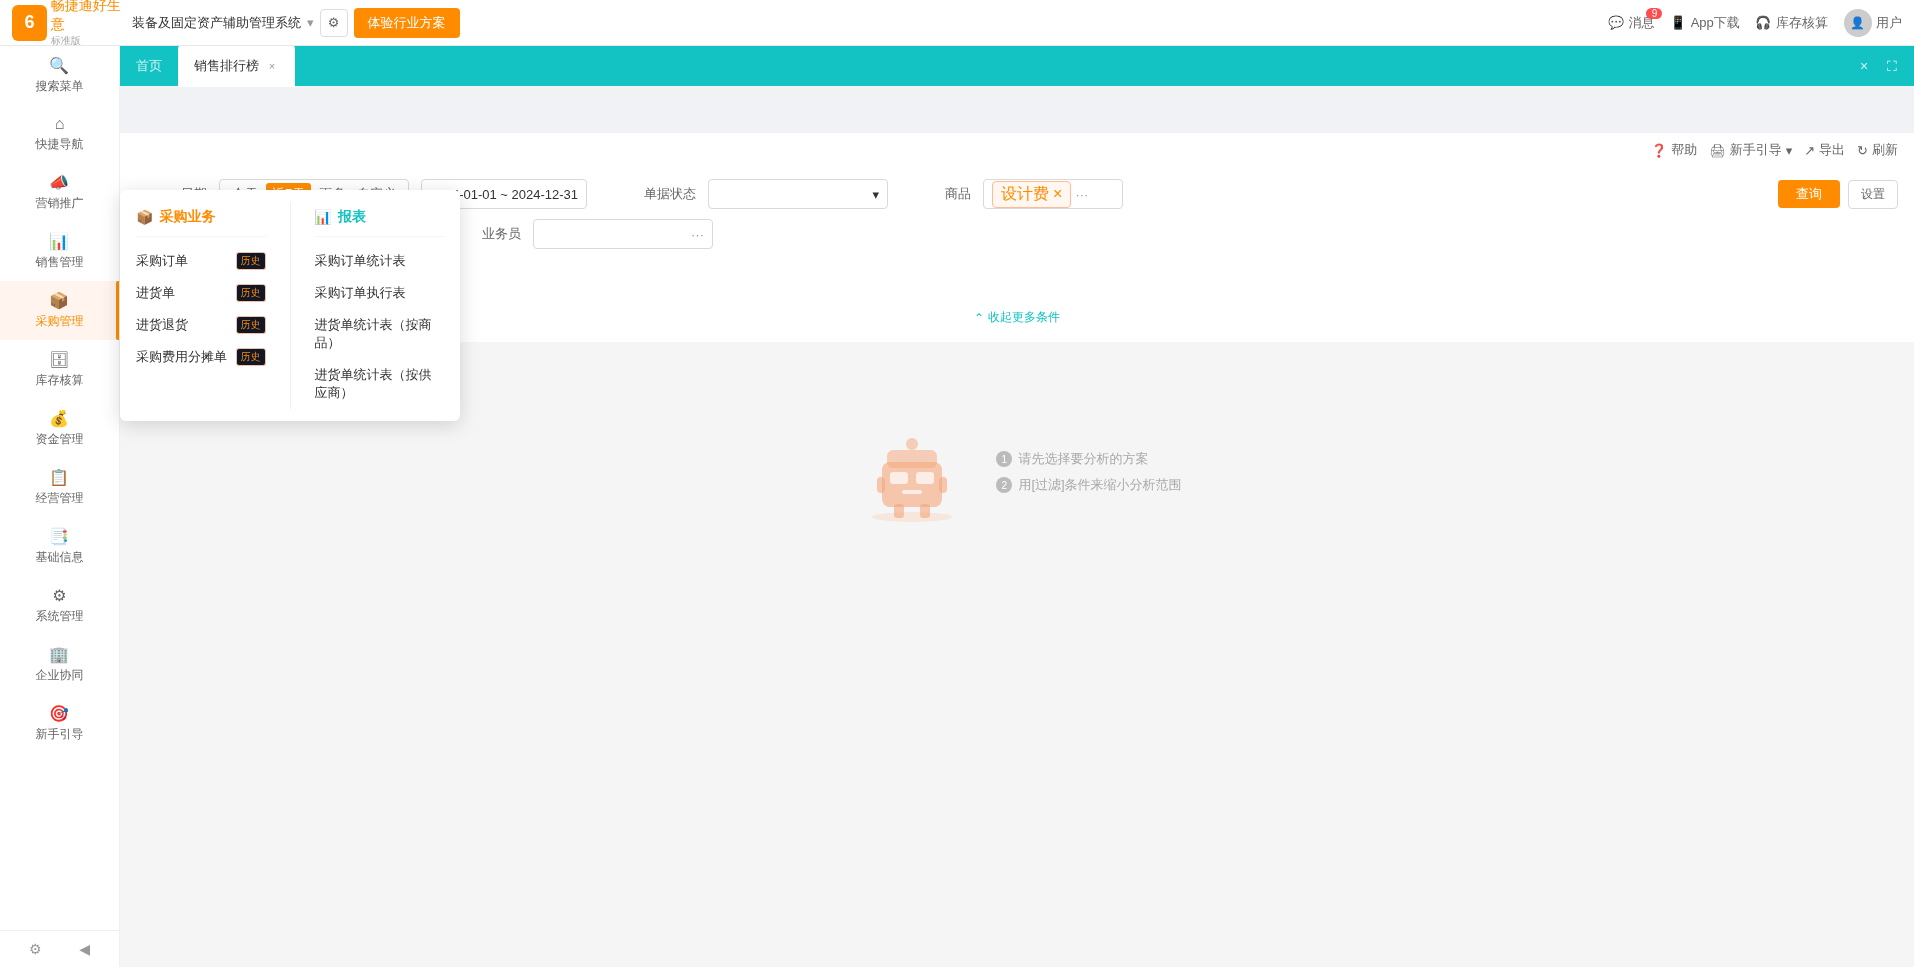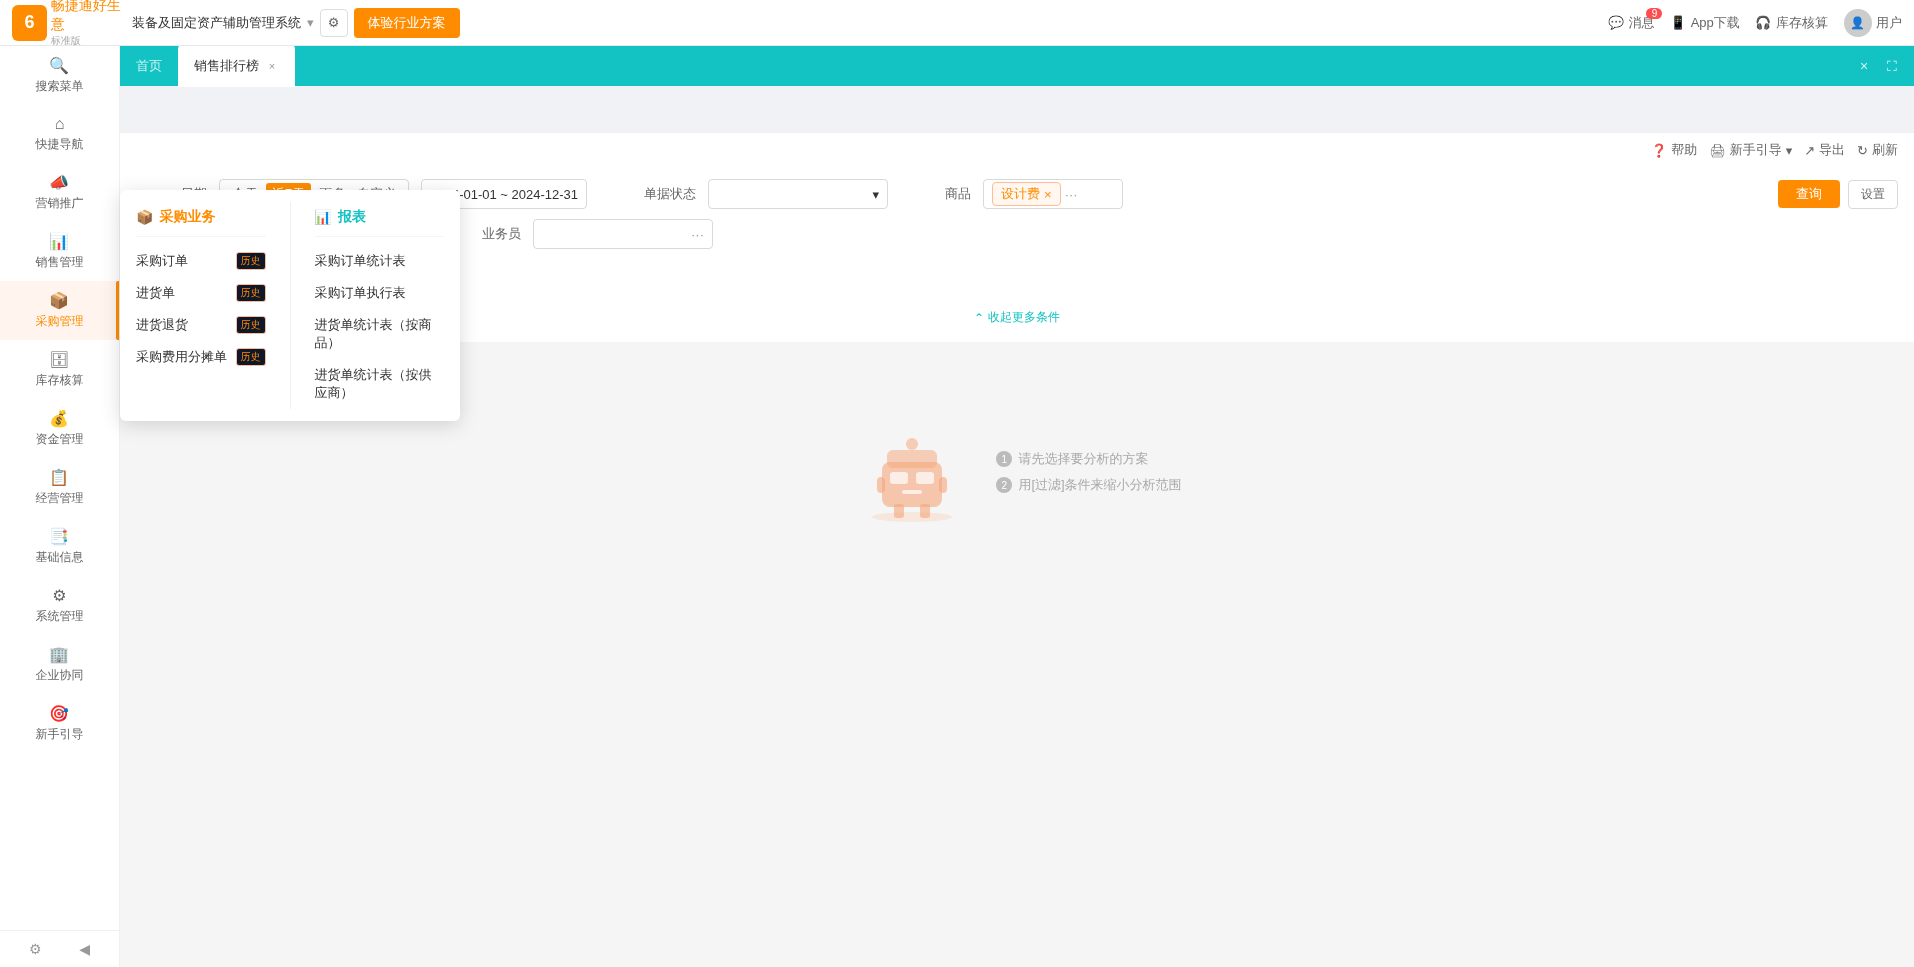--- a/index.html
+++ b/index.html
@@ -40,21 +40,21 @@
 
     
     .main-content { margin-left: 120px; margin-top: 86px; padding: 0; background: #f5f5f5; min-height: calc(967px - 86px); }
 
     
     .filter-bar { background: #fff; padding: 12px 16px; display: flex; flex-direction: column; gap: 10px; }
     .filter-row { display: flex; align-items: center; gap: 12px; flex-wrap: wrap; }
     .filter-label { color: #666; font-size: 13px; white-space: nowrap; margin-left: 45px; }
     .filter-select { height: 30px; border: 1px solid #d9d9d9; border-radius: 4px; padding: 0 8px; font-size: 13px; display: flex; align-items: center; gap: 4px; cursor: pointer; min-width: 120px; background: #fff; }
     .filter-date { height: 30px; border: 1px solid #d9d9d9; border-radius: 4px; padding: 0 8px; font-size: 13px; display: flex; align-items: center; gap: 4px; background: #fff; color: #333; }
-    .filter-tag { background: #fff7f0; border: 1px solid #ffbb96; border-radius: 4px; padding: 2px 8px; font-size: 13px; color: #ff8c00; display: flex; align-items: center; gap: 4px; }
+    .filter-tag { background: #fff7f0; border: 1px solid #ffbb96; border-radius: 4px; padding: 2px 8px; font-size: 16px; color: #ff8c00; display: flex; align-items: center; gap: 4px; }
     .filter-tag-close { cursor: pointer; color: #ff8c00; }
     .filter-dots { color: #999; cursor: pointer; }
     .filter-actions { display: flex; align-items: center; gap: 8px; margin-left: auto; }
     .btn-query { background: #ff8c00; color: #fff; border: none; border-radius: 4px; padding: 5px 18px; font-size: 13px; cursor: pointer; }
     .btn-settings { background: #fff; color: #666; border: 1px solid #d9d9d9; border-radius: 4px; padding: 5px 12px; font-size: 12px; cursor: pointer; }
     .collapse-btn { display: flex; align-items: center; gap: 4px; color: #13c2c2; font-size: 12px; cursor: pointer; margin: 4px auto; }
 
     .toolbar { background: #fff; padding: 8px 16px; display: flex; align-items: center; gap: 12px; border-top: 1px solid #f0f0f0; }
     .toolbar-btn { display: flex; align-items: center; gap: 4px; color: #666; font-size: 13px; cursor: pointer; }
 

